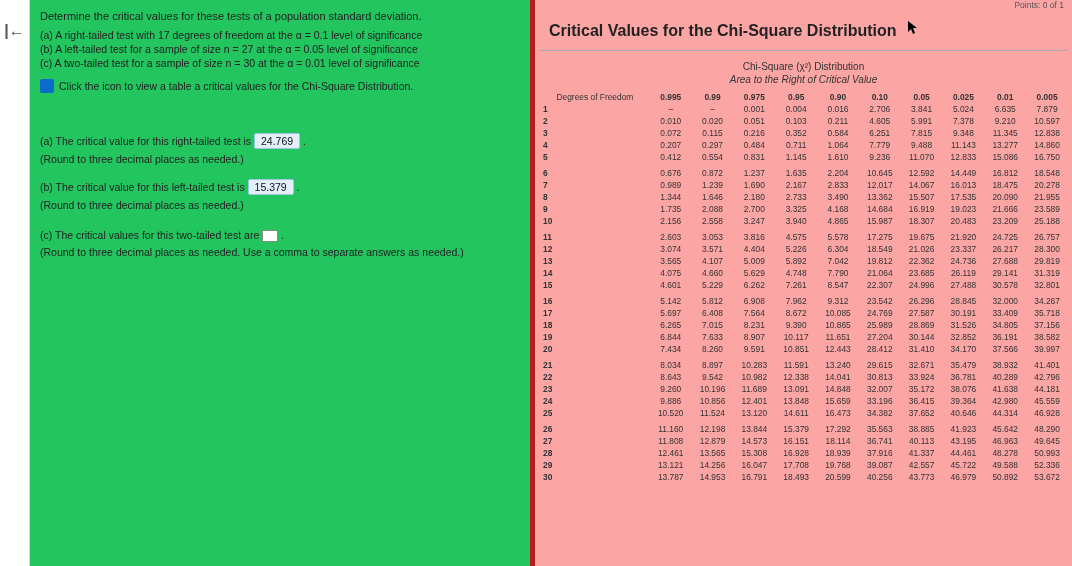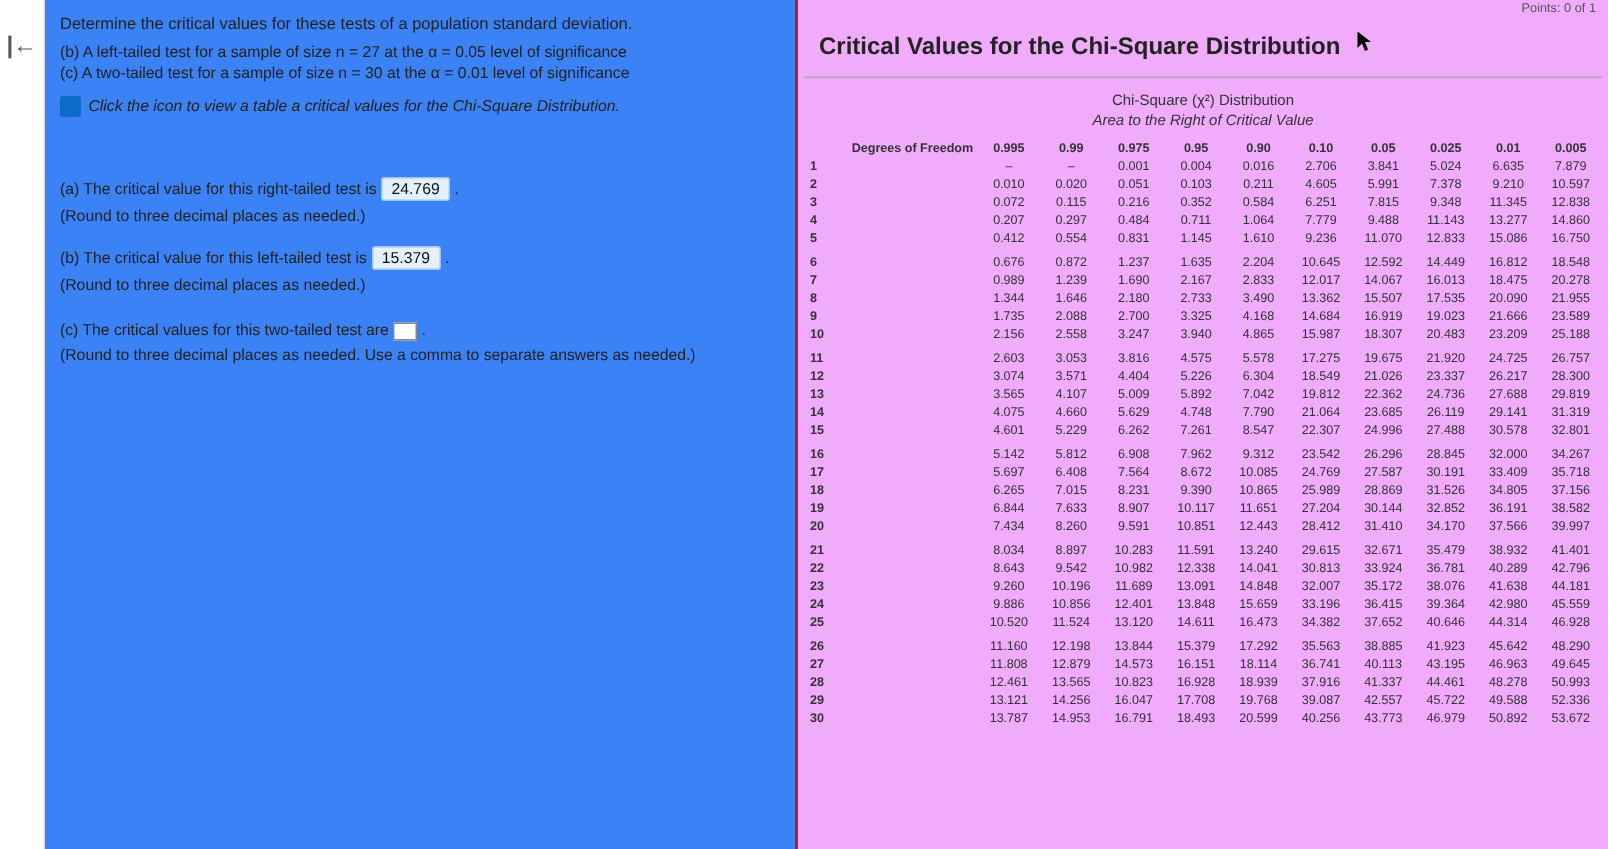--- a/index.html
+++ b/index.html
@@ -24,38 +24,37 @@
   }
   .collapse-btn {
     font-size: 16px;
     color: #555;
     cursor: pointer;
     font-weight: bold;
   }
   .left-panel {
     width: 500px;
     padding: 10px 14px 10px 10px;
-    background: #3b82f6;
+    background: #22c55e;
   }
   .problem-title {
     font-size: 11px;
     color: #222;
     margin-bottom: 6px;
   }
   .problem-parts div {
     font-size: 10.5px;
     color: #222;
     line-height: 1.35;
   }
   .icon-row {
     display: flex;
     align-items: center;
     margin-top: 8px;
     gap: 5px;
-    font-style: italic;
   }
   .book-icon {
     width: 14px;
     height: 14px;
     background: #0b6bcb;
     border-radius: 2px;
   }
   .icon-row span {
     font-size: 10.5px;
     color: #222;
@@ -77,23 +76,23 @@
   .input-box {
     display: inline-block;
     border: 1px solid #888;
     width: 16px;
     height: 12px;
     vertical-align: middle;
     background: #fff;
   }
   .right-panel {
     flex: 1;
-    background: #f0abfc;
+    background: #fca5a5;
     padding: 6px 4px 4px 4px;
-    border-left: 2px solid #b91c1c;
+    border-left: 5px solid #b91c1c;
     position: relative;
   }
   .pointer-info {
     position: absolute;
     right: 8px;
     top: 0px;
     font-size: 8.5px;
     color: #555;
   }
   .panel-title {
@@ -126,43 +125,44 @@
     border-collapse: collapse;
     font-size: 8.4px;
     width: 100%;
   }
   th, td {
     padding: 1px 3px;
     text-align: center;
     white-space: nowrap;
   }
   th.df-head {
-    text-align: right;
+    text-align: center;
     padding-left: 4px;
-    font-weight: bold;
+    font-weight: normal;
   }
   td.df {
     text-align: left;
     padding-left: 4px;
     font-weight: bold;
   }
   .group-break td, .group-break th {
     padding-top: 5px;
   }
 </style>
 </head>
 <body>
 
 <div class="collapse-bar">
   <span class="collapse-btn">|←</span>
 </div>
 
 <div class="left-panel">
   <p class="problem-title">Determine the critical values for these tests of a population standard deviation.</p>
   <div class="problem-parts">
+    <div>(a) A right-tailed test with 17 degrees of freedom at the α = 0.1 level of significance</div>
     <div>(b) A left-tailed test for a sample of size n = 27 at the α = 0.05 level of significance</div>
     <div>(c) A two-tailed test for a sample of size n = 30 at the α = 0.01 level of significance</div>
   </div>
   <div class="icon-row">
     <span class="book-icon"></span>
     <span>Click the icon to view a table a critical values for the Chi-Square Distribution.</span>
   </div>
 
   <div class="answer-block">
     <p>
@@ -567,21 +567,21 @@
             <td>36.741</td>
             <td>40.113</td>
             <td>43.195</td>
             <td>46.963</td>
             <td>49.645</td>
           </tr>
           <tr>
             <td class="df">28</td>
             <td>12.461</td>
             <td>13.565</td>
-            <td>10.823</td>
+            <td>15.308</td>
             <td>16.928</td>
             <td>18.939</td>
             <td>37.916</td>
             <td>41.337</td>
             <td>44.461</td>
             <td>48.278</td>
             <td>50.993</td>
           </tr>
           <tr>
             <td class="df">29</td>

